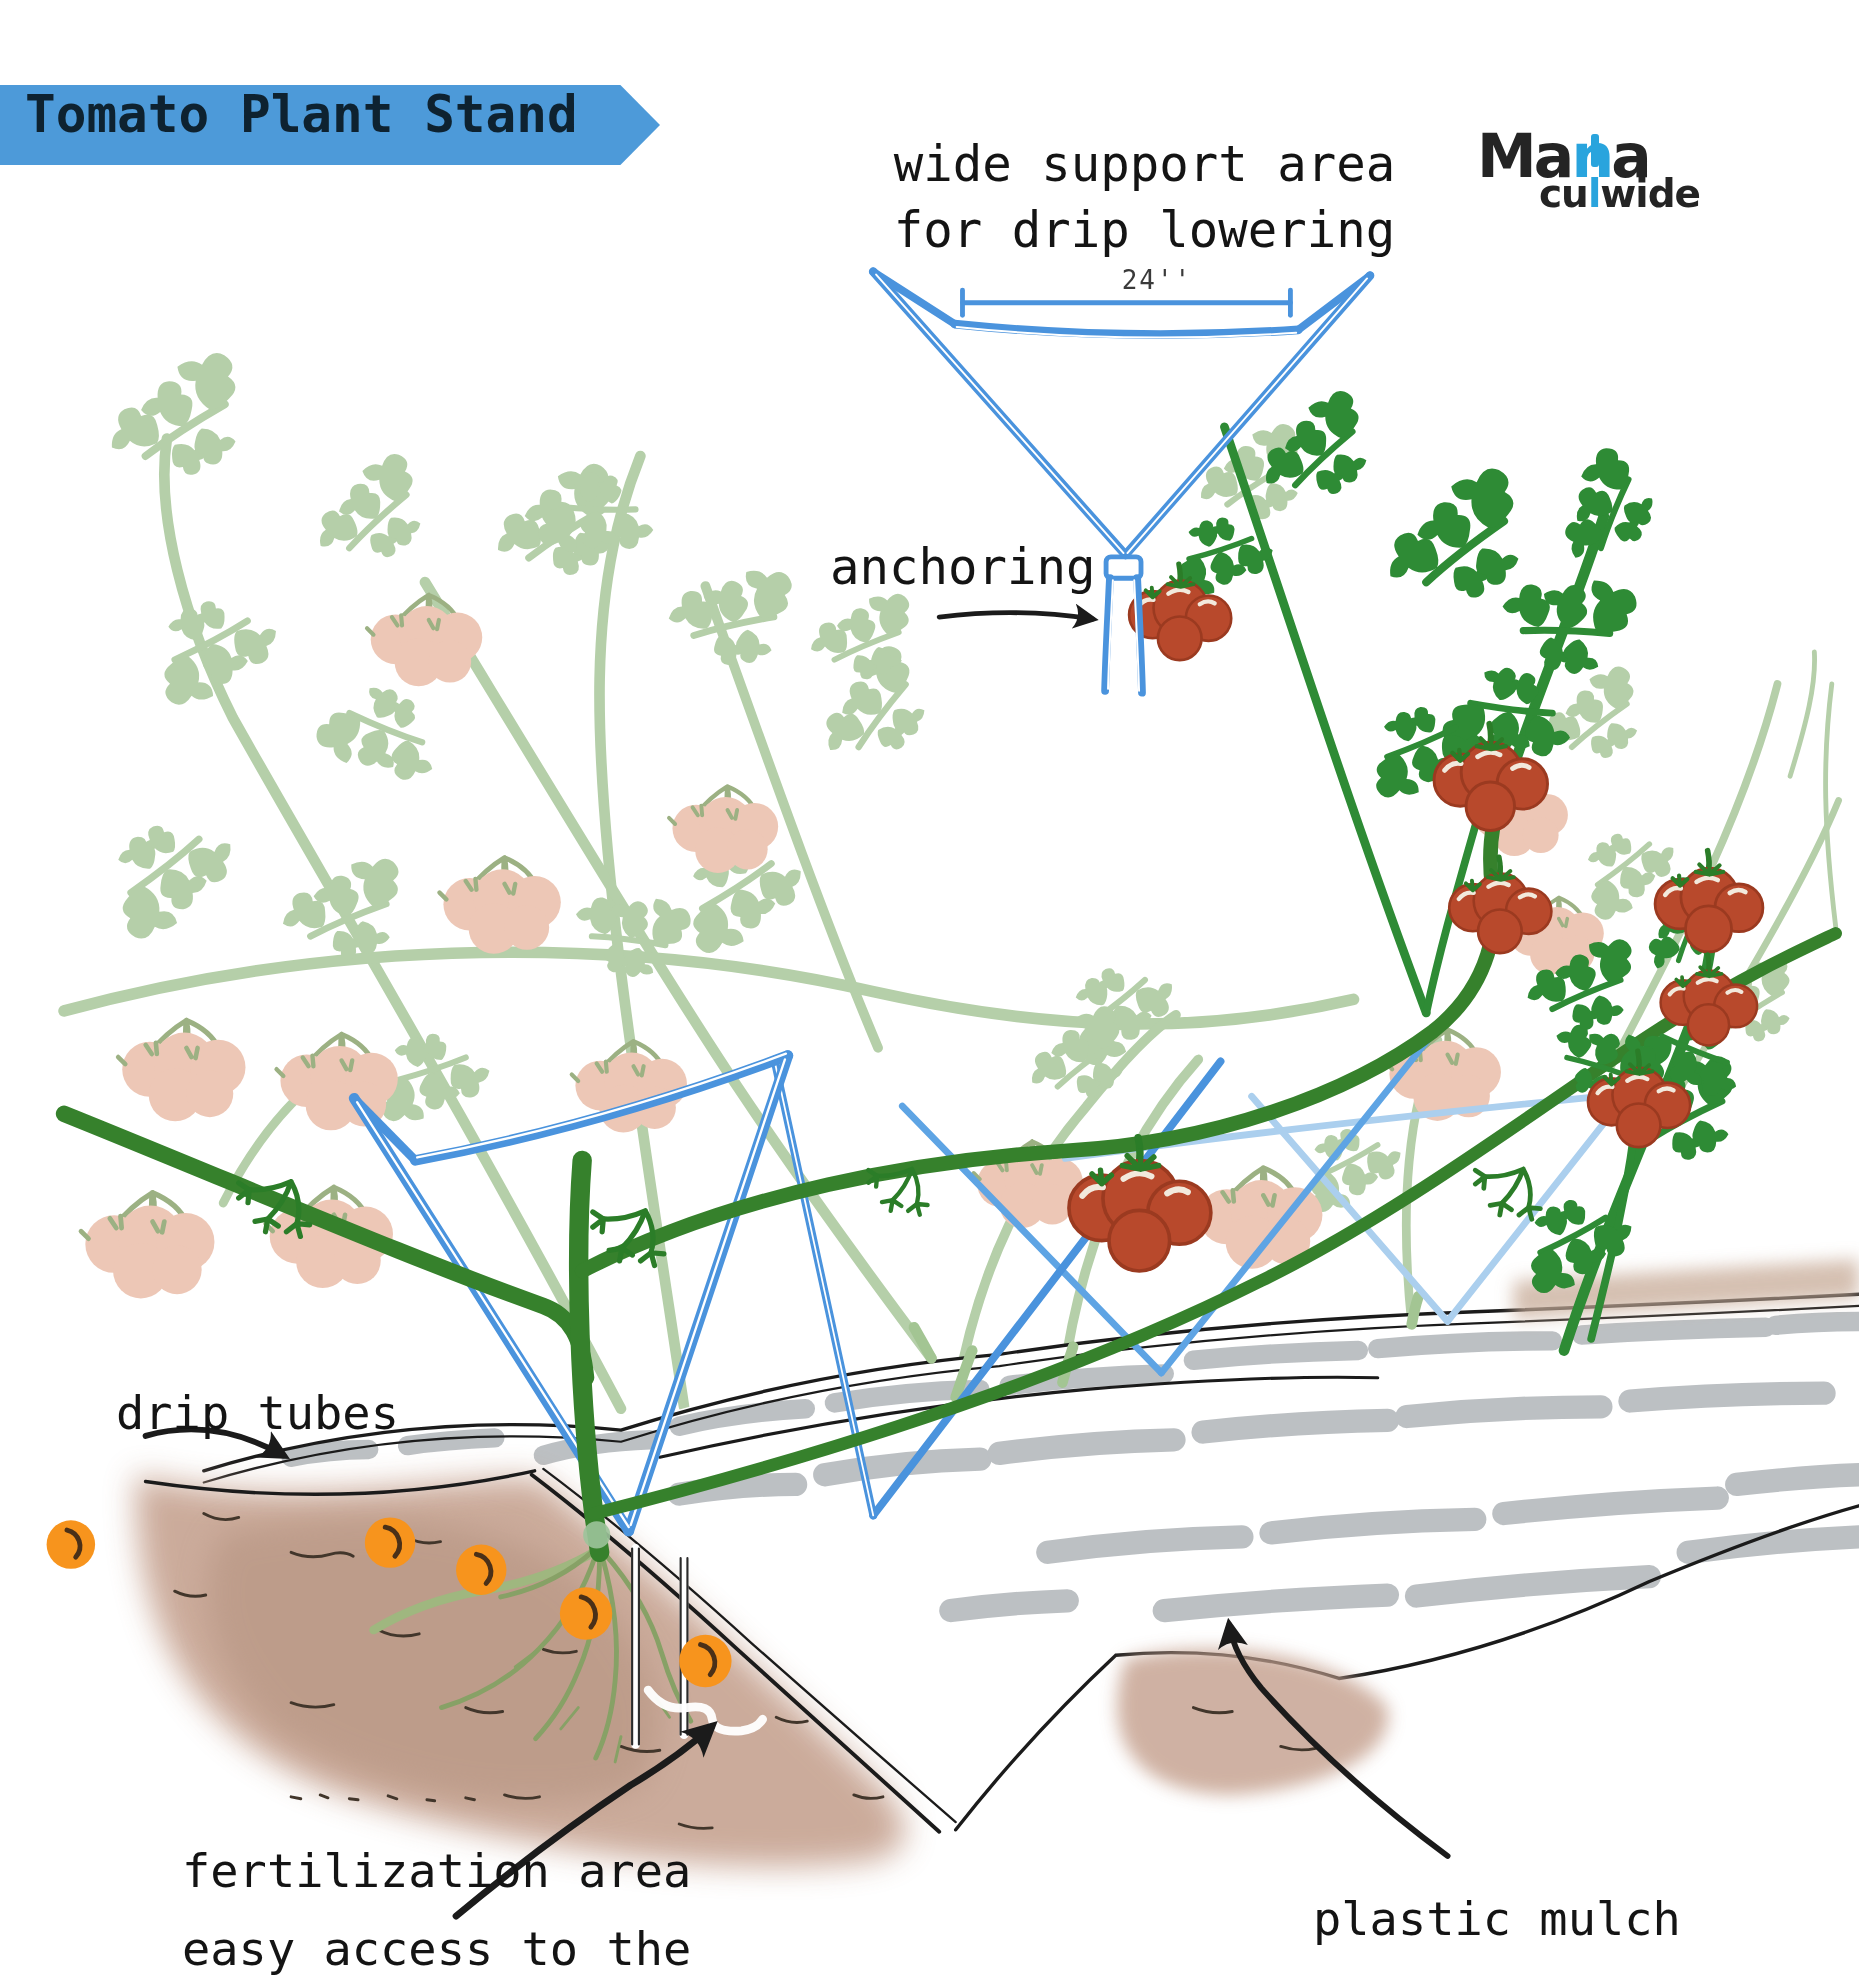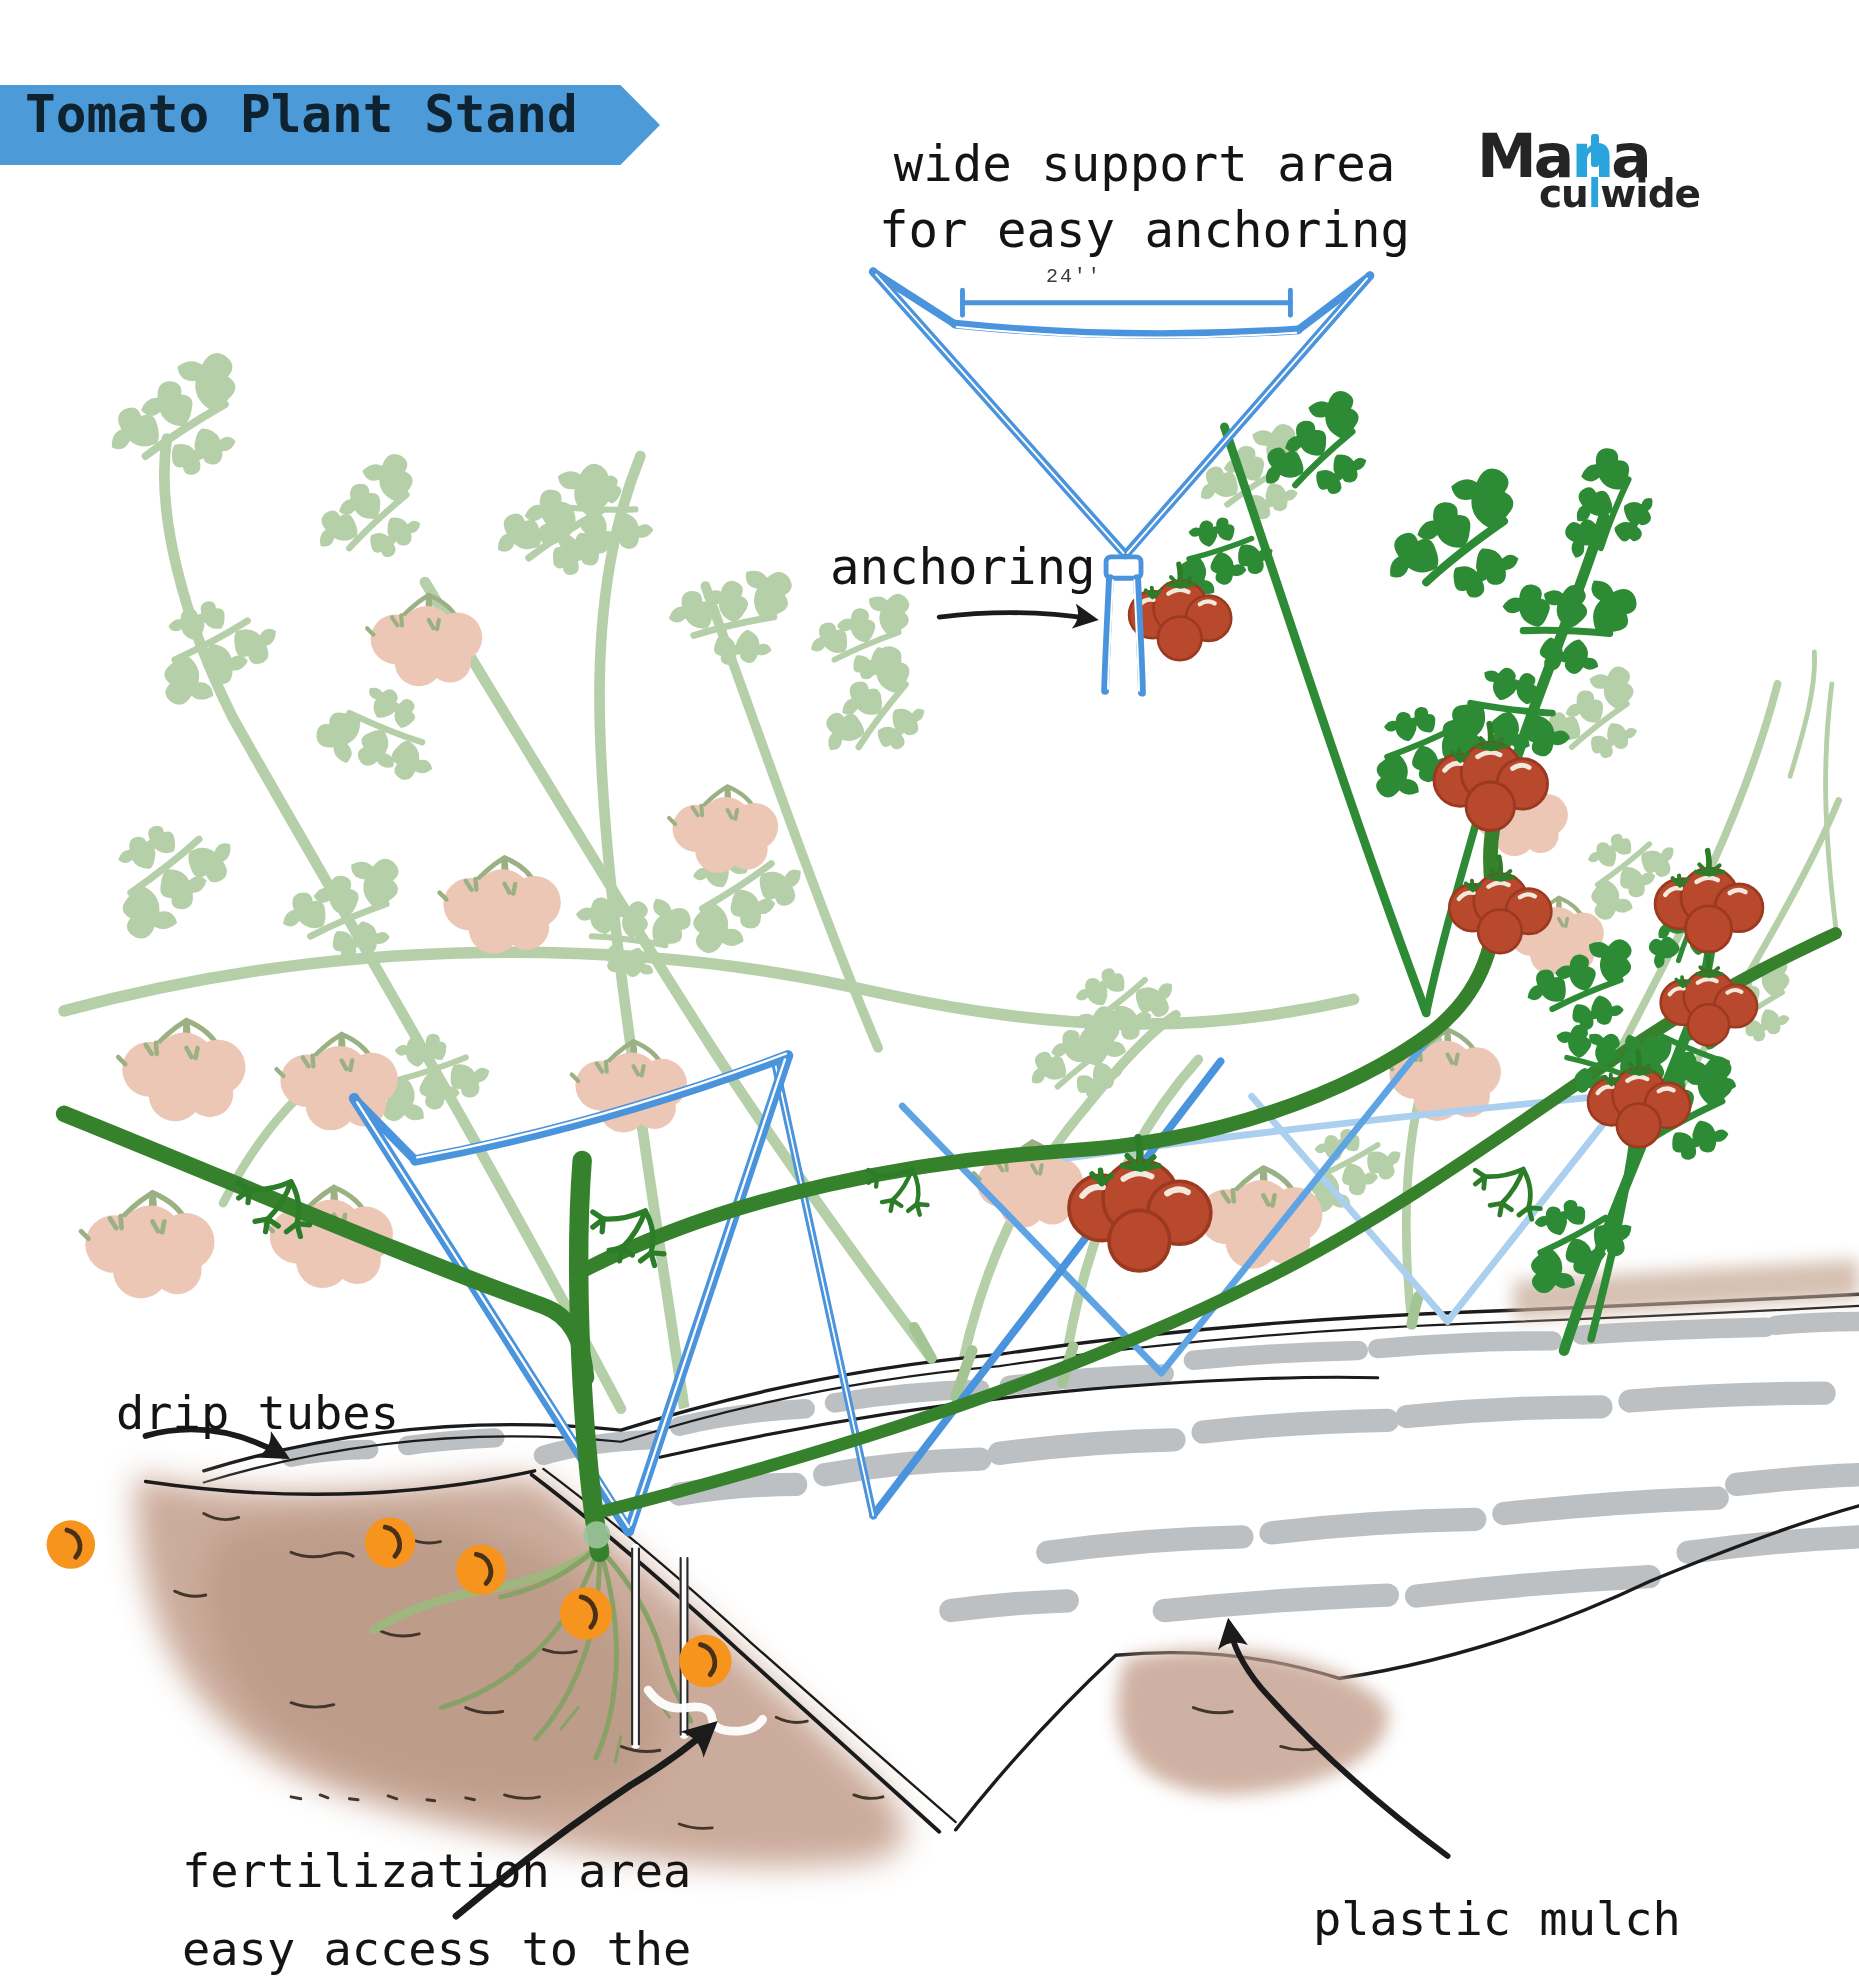--- a/index.html
+++ b/index.html
@@ -15,21 +15,21 @@
   
   .logo{position:absolute;left:1477px;top:82px;width:291px;font-family:"DejaVu Sans","Liberation Sans",sans-serif;}
   .logo .l1{font-size:60px;font-weight:700;letter-spacing:-2.9px;color:#242424;line-height:1;margin-top:44px;}
   .logo .l2{font-size:39px;font-weight:700;letter-spacing:-1px;color:#242424;line-height:1;margin-left:62px;margin-top:-11.6px;}
   .logo .accent{color:#29a4dd;}
   .logo .nstem{position:absolute;left:114px;top:52px;width:7.8px;height:33px;background:#29a4dd;border-radius:2.9px;}
 
   
   .lbl{position:absolute;font-size:47px;line-height:1.3;color:#141414;white-space:nowrap;}
   .caption{left:805px;top:132px;width:679px;text-align:center;font-size:49px;line-height:1.35;}
-  .meas{left:1046px;top:264px;width:146px;text-align:left;font-size:20px;color:#3a3a3a;letter-spacing:1.9px;font-family:Liberation Mono, monospace;}
+  .meas{left:1046px;top:264px;width:146px;text-align:right;font-size:26px;color:#3a3a3a;letter-spacing:1.9px;}
   .anchoring{left:830px;top:536px;font-size:49px;}
   .drip{left:116px;top:1382px;}
   .easy{left:182px;top:1832px;line-height:1.66;}
   .mulchlbl{left:1313px;top:1888px;}
 
   svg.art{position:absolute;left:0;top:0;}
 </style>
 </head>
 <body>
 
@@ -391,21 +391,21 @@
   </div>
 
   <div class="logo">
     <div class="l1"><span>Ma</span><span class="accent">n</span><span>a</span></div>
     <div class="nstem"></div>
     <div class="l2"><span>cu</span><span class="accent">l</span><span>wide</span></div>
   </div>
 
   <div class="lbl caption">
     <div>wide support area</div>
-    <div>for easy anchoring</div>
+    <div>for drip lowering</div>
   </div>
 
   <div class="lbl meas">24''</div>
 
   <div class="lbl drip">drip tubes</div>
 
   <div class="lbl anchoring">anchoring</div>
 
   <div class="lbl easy">
     <div>fertilization area</div>

